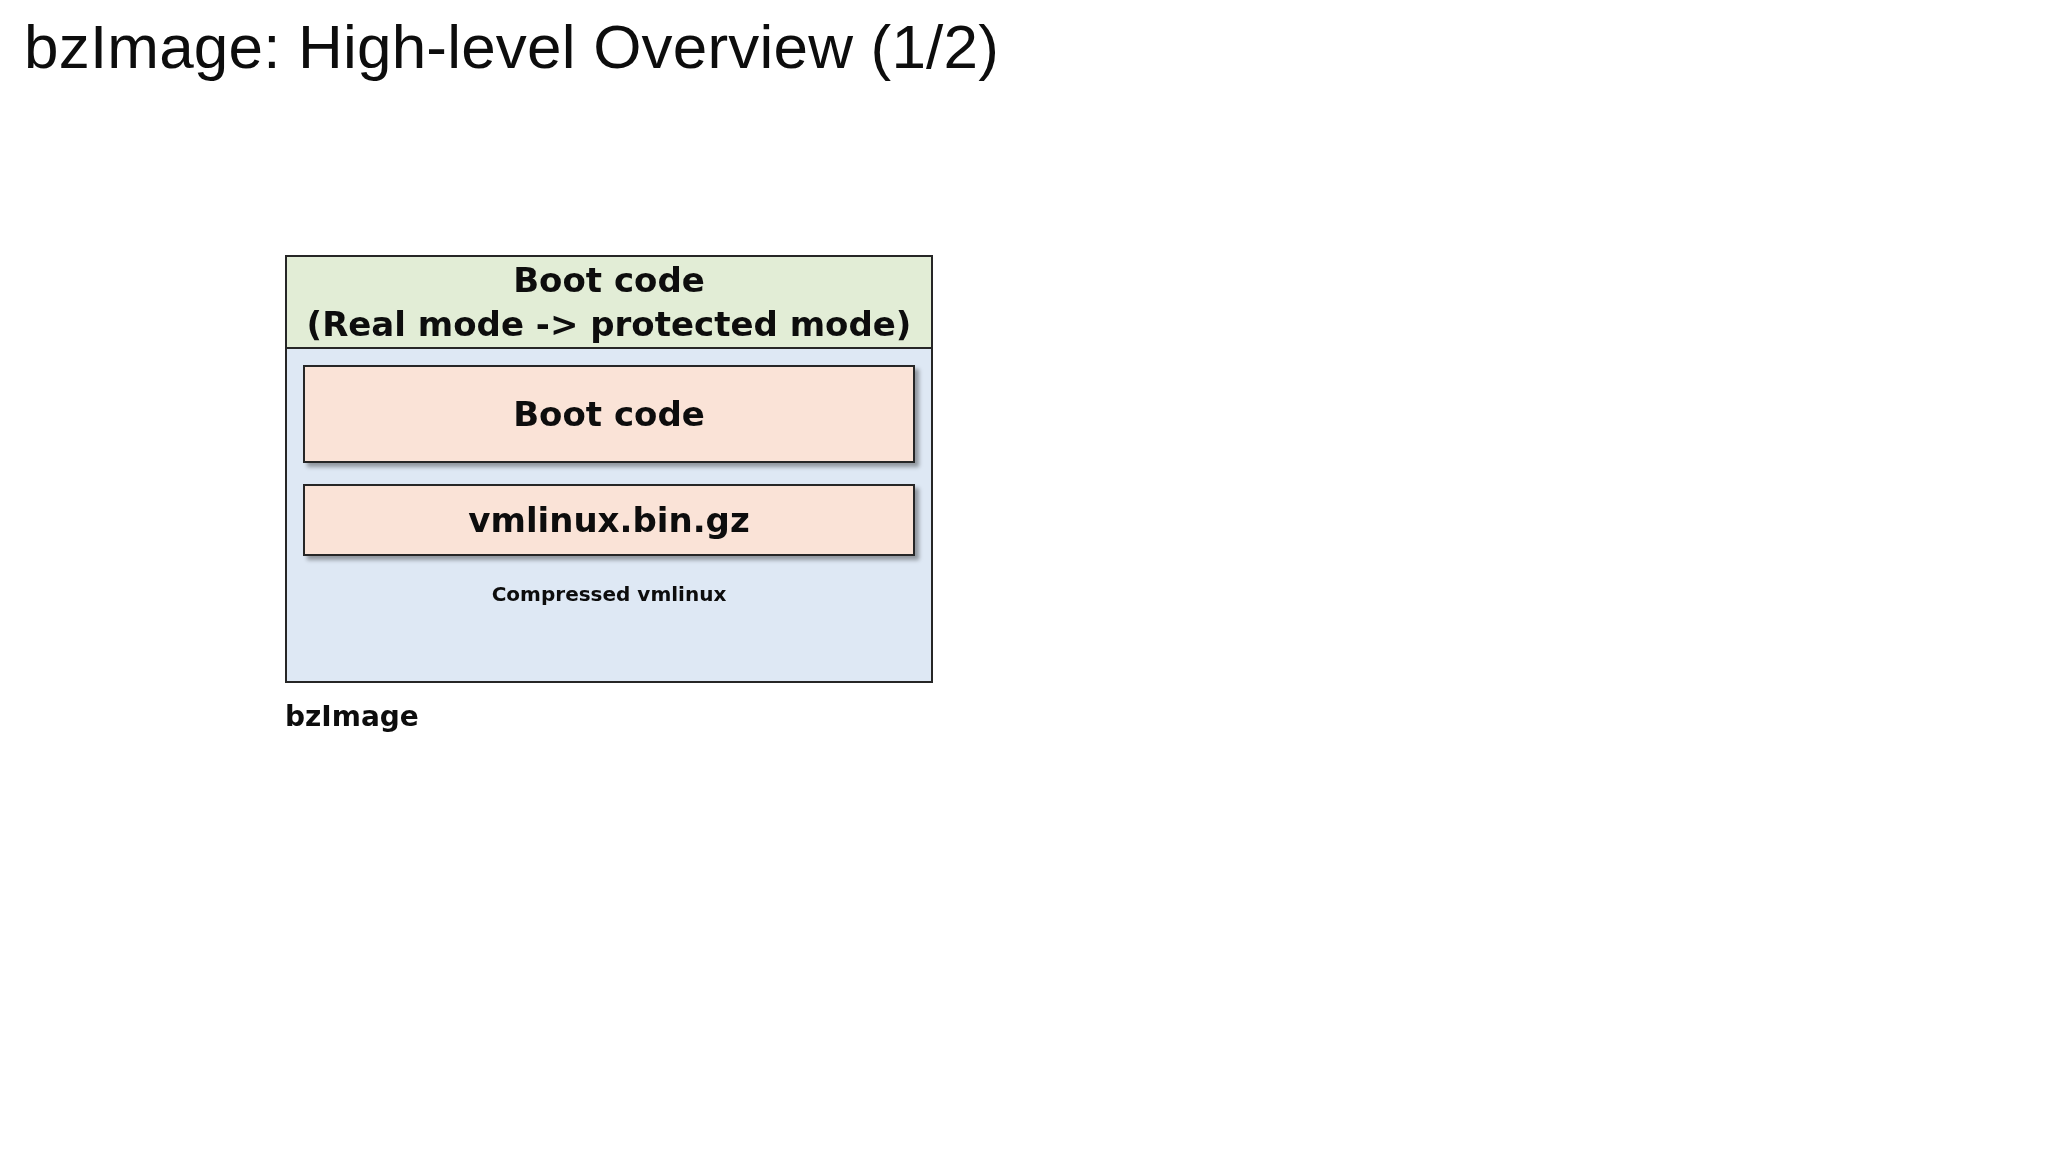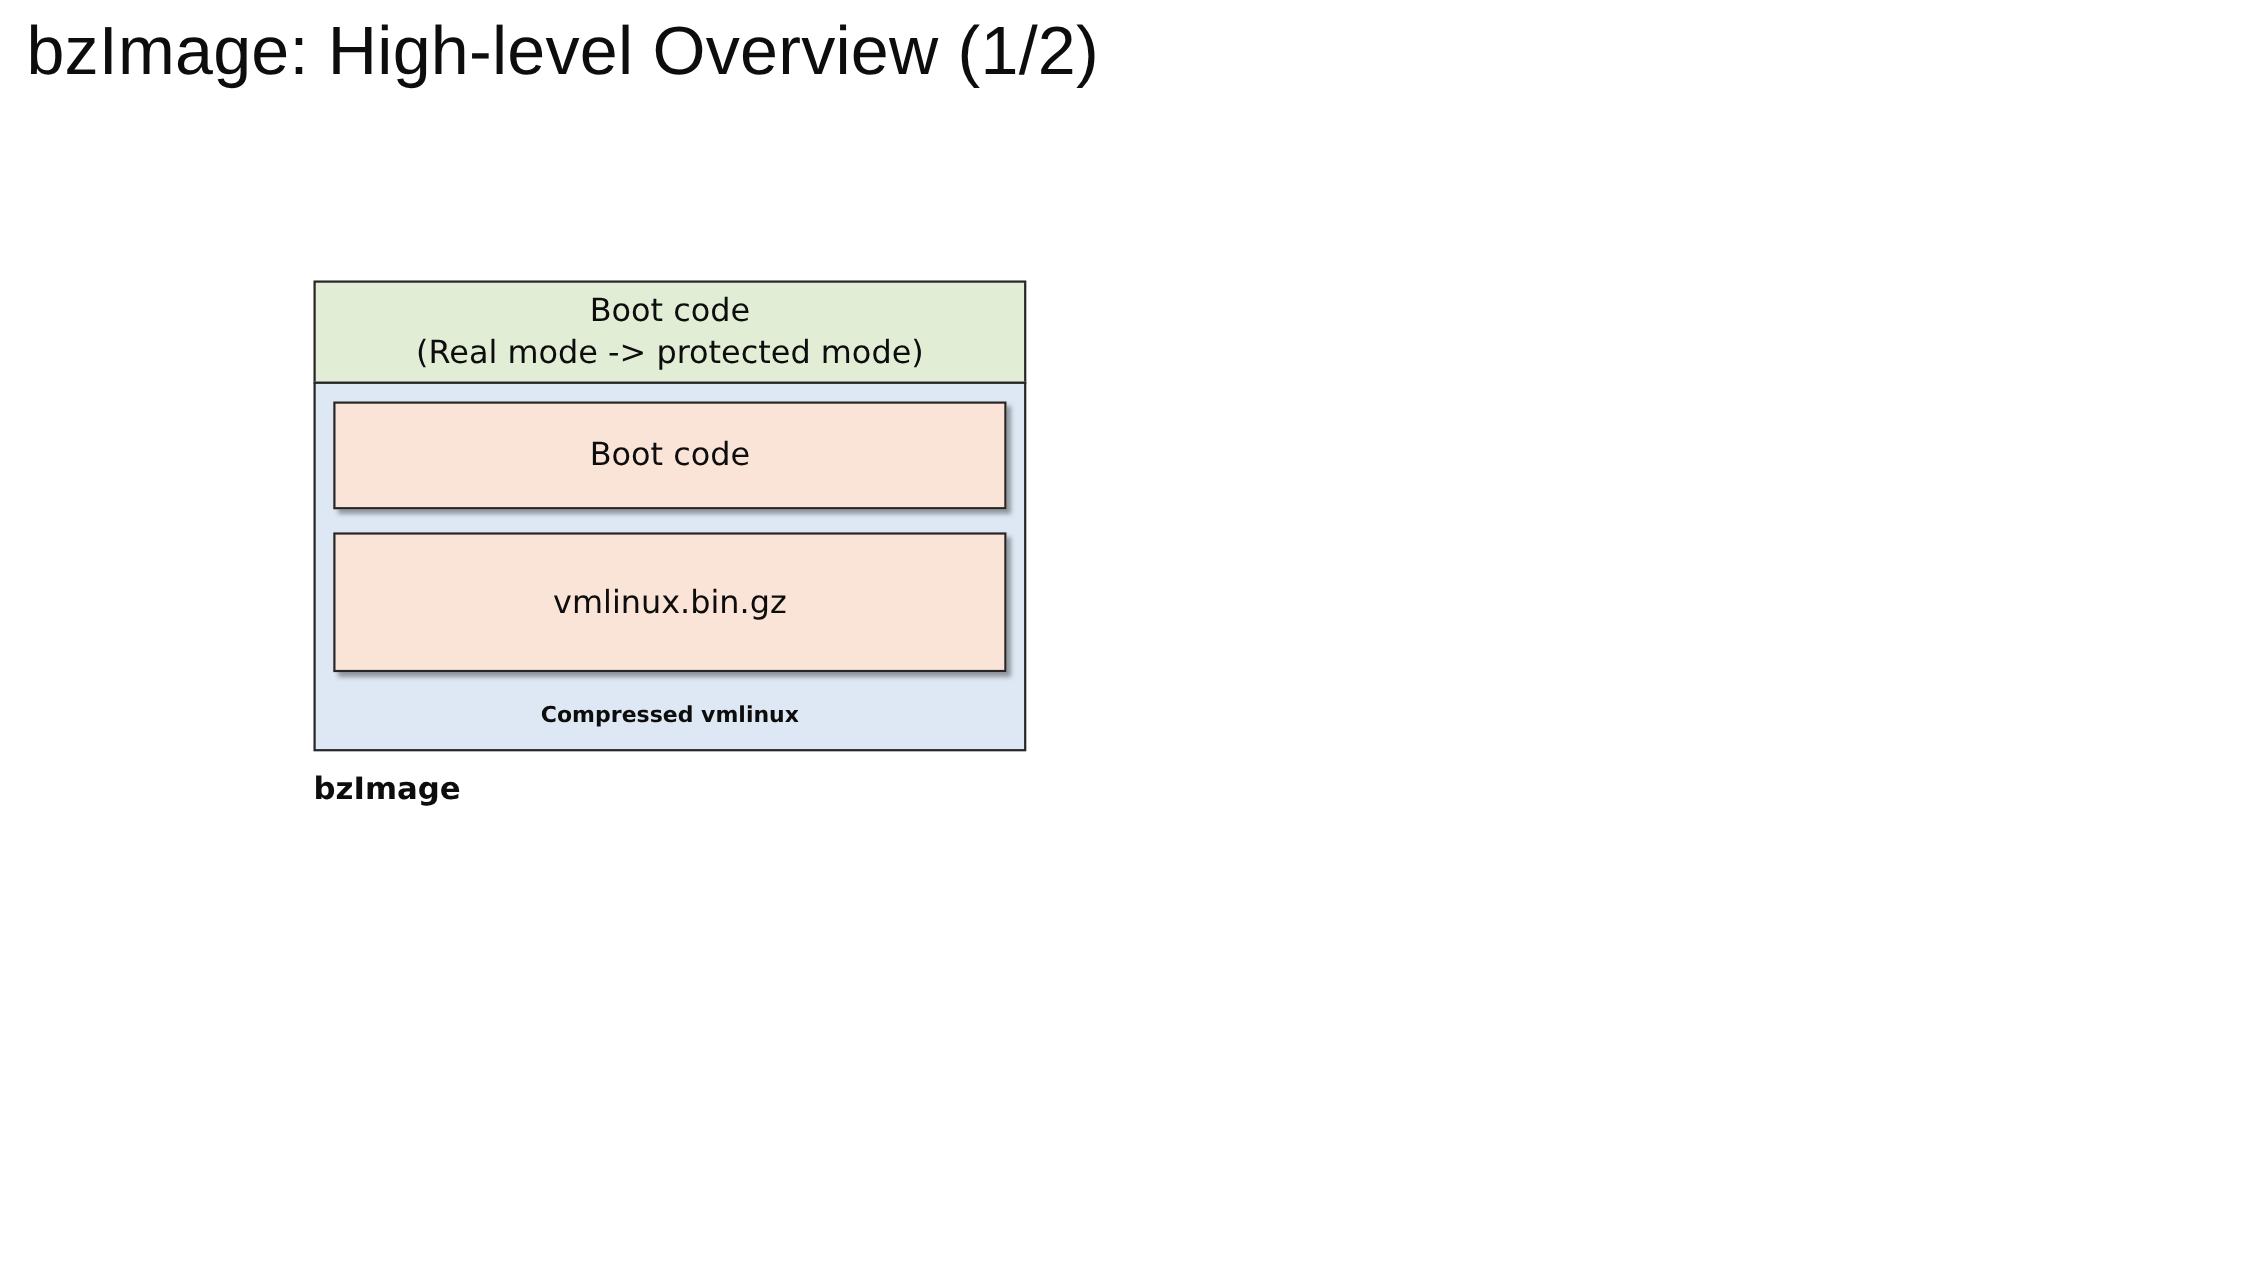--- a/index.html
+++ b/index.html
@@ -76,28 +76,28 @@
     align-items: center;
     justify-content: center;
     box-shadow: 4px 4px 4px rgba(0, 0, 0, 0.35);
   }
 
   #box-bootcode-long {
     height: 98px;
   }
 
   #box-vmlinux-gz {
-    height: 127px;
+    height: 72px;
     margin-top: 21px;
   }
 
   .line {
-    font-size: 29px;
+    font-size: 34px;
     line-height: 1.30;
-    font-weight: 400;
+    font-weight: 700;
     white-space: nowrap;
     text-align: right;
     color: #0d0d0d;
   }
 
   #label-compressed-vmlinux {
     font-size: 20px;
     font-weight: bold;
     margin-top: 26px;
     white-space: nowrap;

